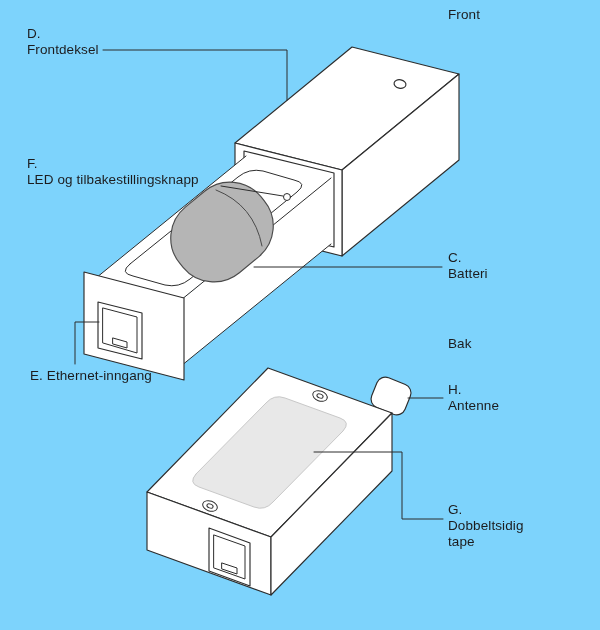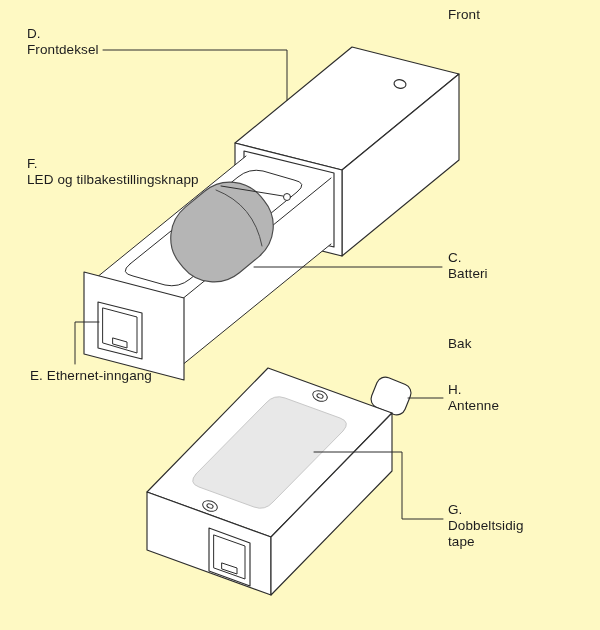--- a/index.html
+++ b/index.html
@@ -1,16 +1,16 @@
 <!DOCTYPE html>
 <html><head>
 <meta charset="utf-8">
 <style>
   html,body{margin:0;padding:0;background:#ffffff;}
-  .stage{position:relative;width:600px;height:630px;background:#fef9c3;overflow:hidden;}
+  .stage{position:relative;width:600px;height:630px;background:#7dd3fc;overflow:hidden;}
   svg{display:block;}
   svg path, svg rect, svg ellipse, svg circle, svg polyline{stroke-width:1.15;stroke-linejoin:round;stroke-linecap:round;}
   .face{fill:#ffffff;}
   .fillonly{stroke:none;fill:#ffffff;}
   .ln{fill:none;stroke-width:1;}
   .thin{stroke-width:1;}
   text{font:13.5px "Liberation Sans","DejaVu Sans",sans-serif;fill:#1c1c1e;stroke:none;letter-spacing:.1px;}
 </style>
 </head>
 <body>

